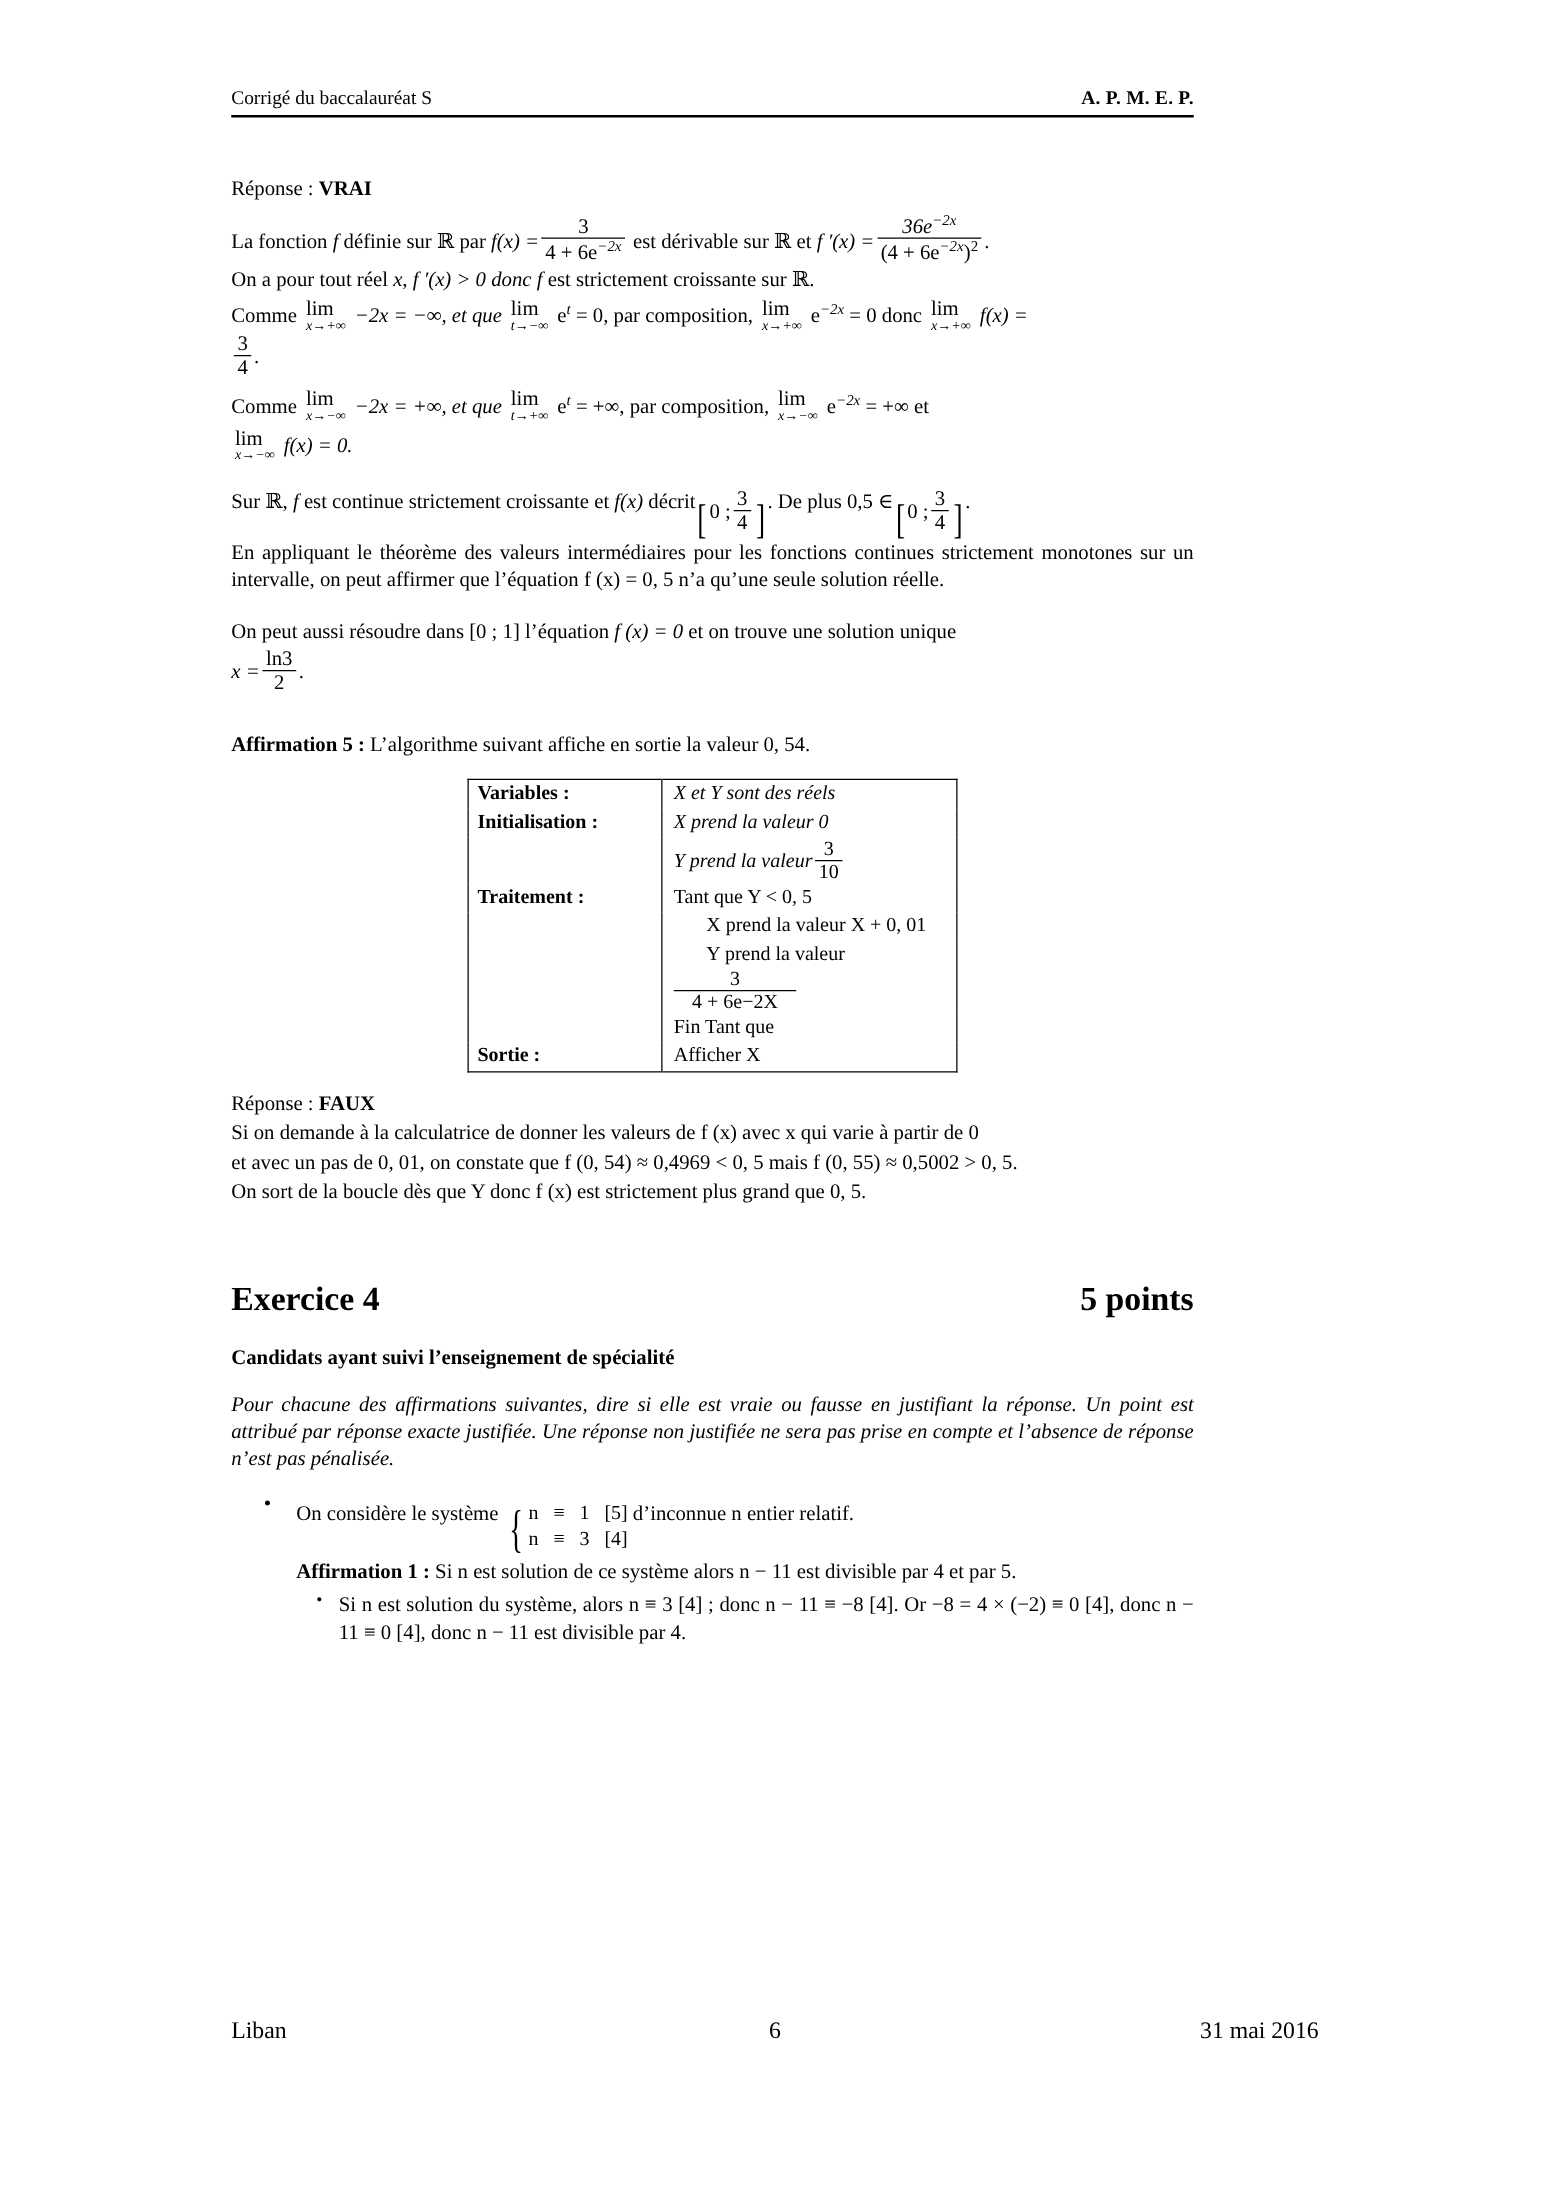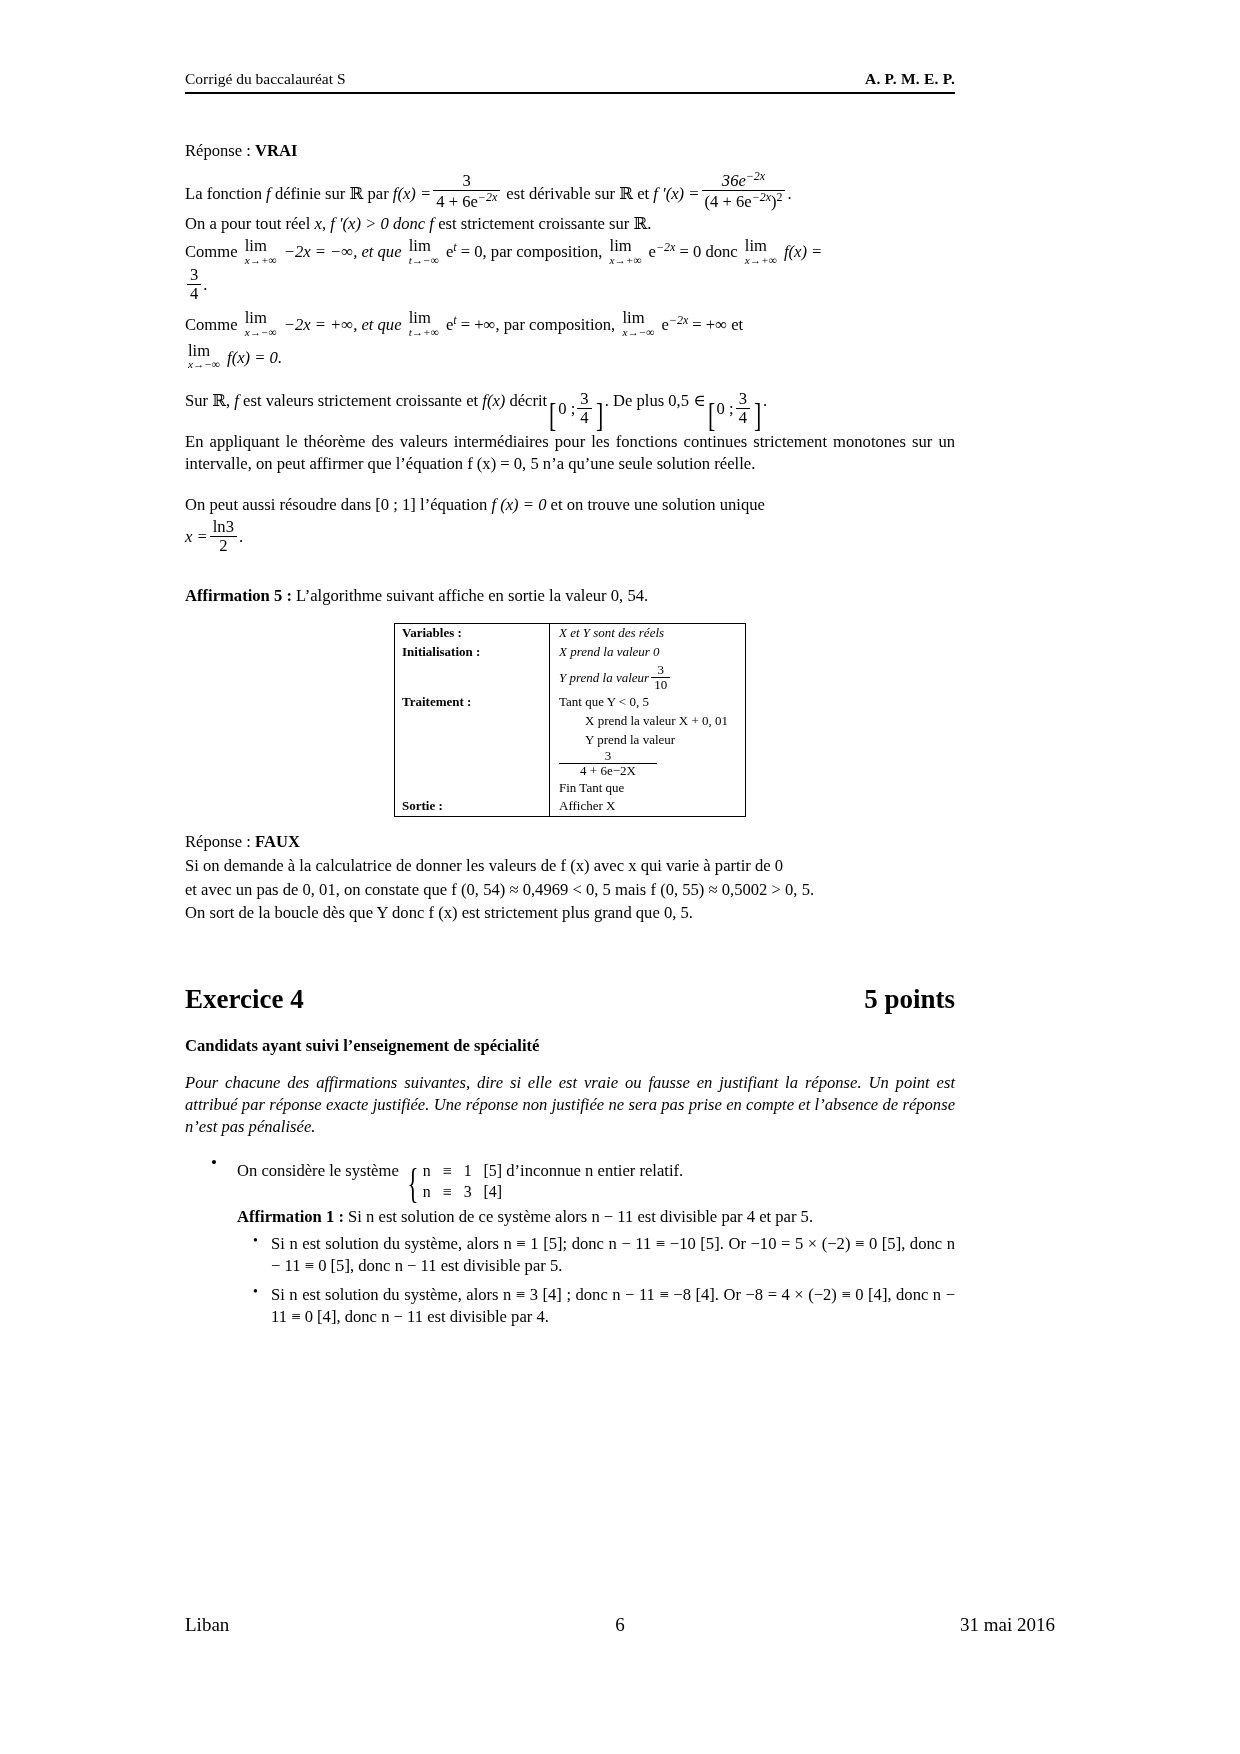--- a/index.html
+++ b/index.html
@@ -80,22 +80,22 @@
     display: inline-block;
     vertical-align: -0.48em;
     white-space: nowrap;
   }
 
   
   .algo-wrap { display: flex; justify-content: center; margin: 16px 0 14px 0; }
   .algo {
     border: 1.7px solid #000;
     border-collapse: collapse;
-    font-size: 13px;
-    width: 352px;
+    font-size: 16px;
+    width: 392px;
   }
   .algo td {
     border: 0;
     padding: 1px 7px;
     vertical-align: top;
     line-height: 1.30;
   }
   .algo td.lab {
     width: 140px;
     font-weight: bold;
@@ -258,21 +258,21 @@
         <span class="lim"><span class="top">lim</span><span class="bot">x→−∞</span></span>
         <i>f(x) = 0.</i>
       </p>
 
       <div class="gap"></div>
 
       <p class="para" style="line-height:1.95;">
         <span>Sur</span>
         <span>ℝ</span><span>,</span>
         <i>f</i>
-        <span>est valeurs strictement croissante et</span>
+        <span>est continue strictement croissante et</span>
         <i>f(x)</i>
         <span>décrit</span><span class="interval"><span class="bracket">[</span><span>0 ;</span><span class="frac"><span class="num">3</span><span class="den">4</span></span><span class="bracket">]</span></span><span>. De plus 0,5 ∈</span><span class="interval"><span class="bracket">[</span><span>0 ;</span><span class="frac"><span class="num">3</span><span class="den">4</span></span><span class="bracket">]</span></span><span>.</span>
       </p>
 
       <p class="para just" style="margin-top:4px;">En appliquant le théorème des valeurs intermédiaires pour les fonctions continues strictement monotones sur un intervalle, on peut affirmer que l’équation f (x) = 0, 5 n’a qu’une seule solution réelle.</p>
 
       <div class="gap-sm"></div>
 
       <p class="para" style="margin-top:12px;">
         <span>On peut aussi résoudre dans [0 ; 1] l’équation</span>
@@ -361,21 +361,20 @@
             <span class="system"><span class="brace">{</span><span class="rows"><span class="row">n   ≡   1   [5]</span><span class="row">n   ≡   3   [4]</span></span></span>
             <span>d’inconnue n entier relatif.</span>
           </span>
 
           <div class="sub-affirm">
             <b>Affirmation 1 :</b>
             <span>Si n est solution de ce système alors n − 11 est divisible par 4 et par 5.</span>
           </div>
 
           <ul class="lvl2">
-            <li>Si n est solution du système, alors n ≡ 1    [5]; donc n − 11 ≡ −10    [5]. Or −10 = 5 × (−2) ≡ 0    [5], donc n − 11 ≡ 0    [5], donc n − 11 est divisible par 5.</li>
             <li>Si n est solution du système, alors n ≡ 3    [4] ; donc n − 11 ≡ −8    [4]. Or −8 = 4 × (−2) ≡ 0    [4], donc n − 11 ≡ 0    [4], donc n − 11 est divisible par 4.</li>
           </ul>
         </li>
       </ul>
 
     </div>
   </div>
 
   <div class="footer">
     <span>Liban</span>

